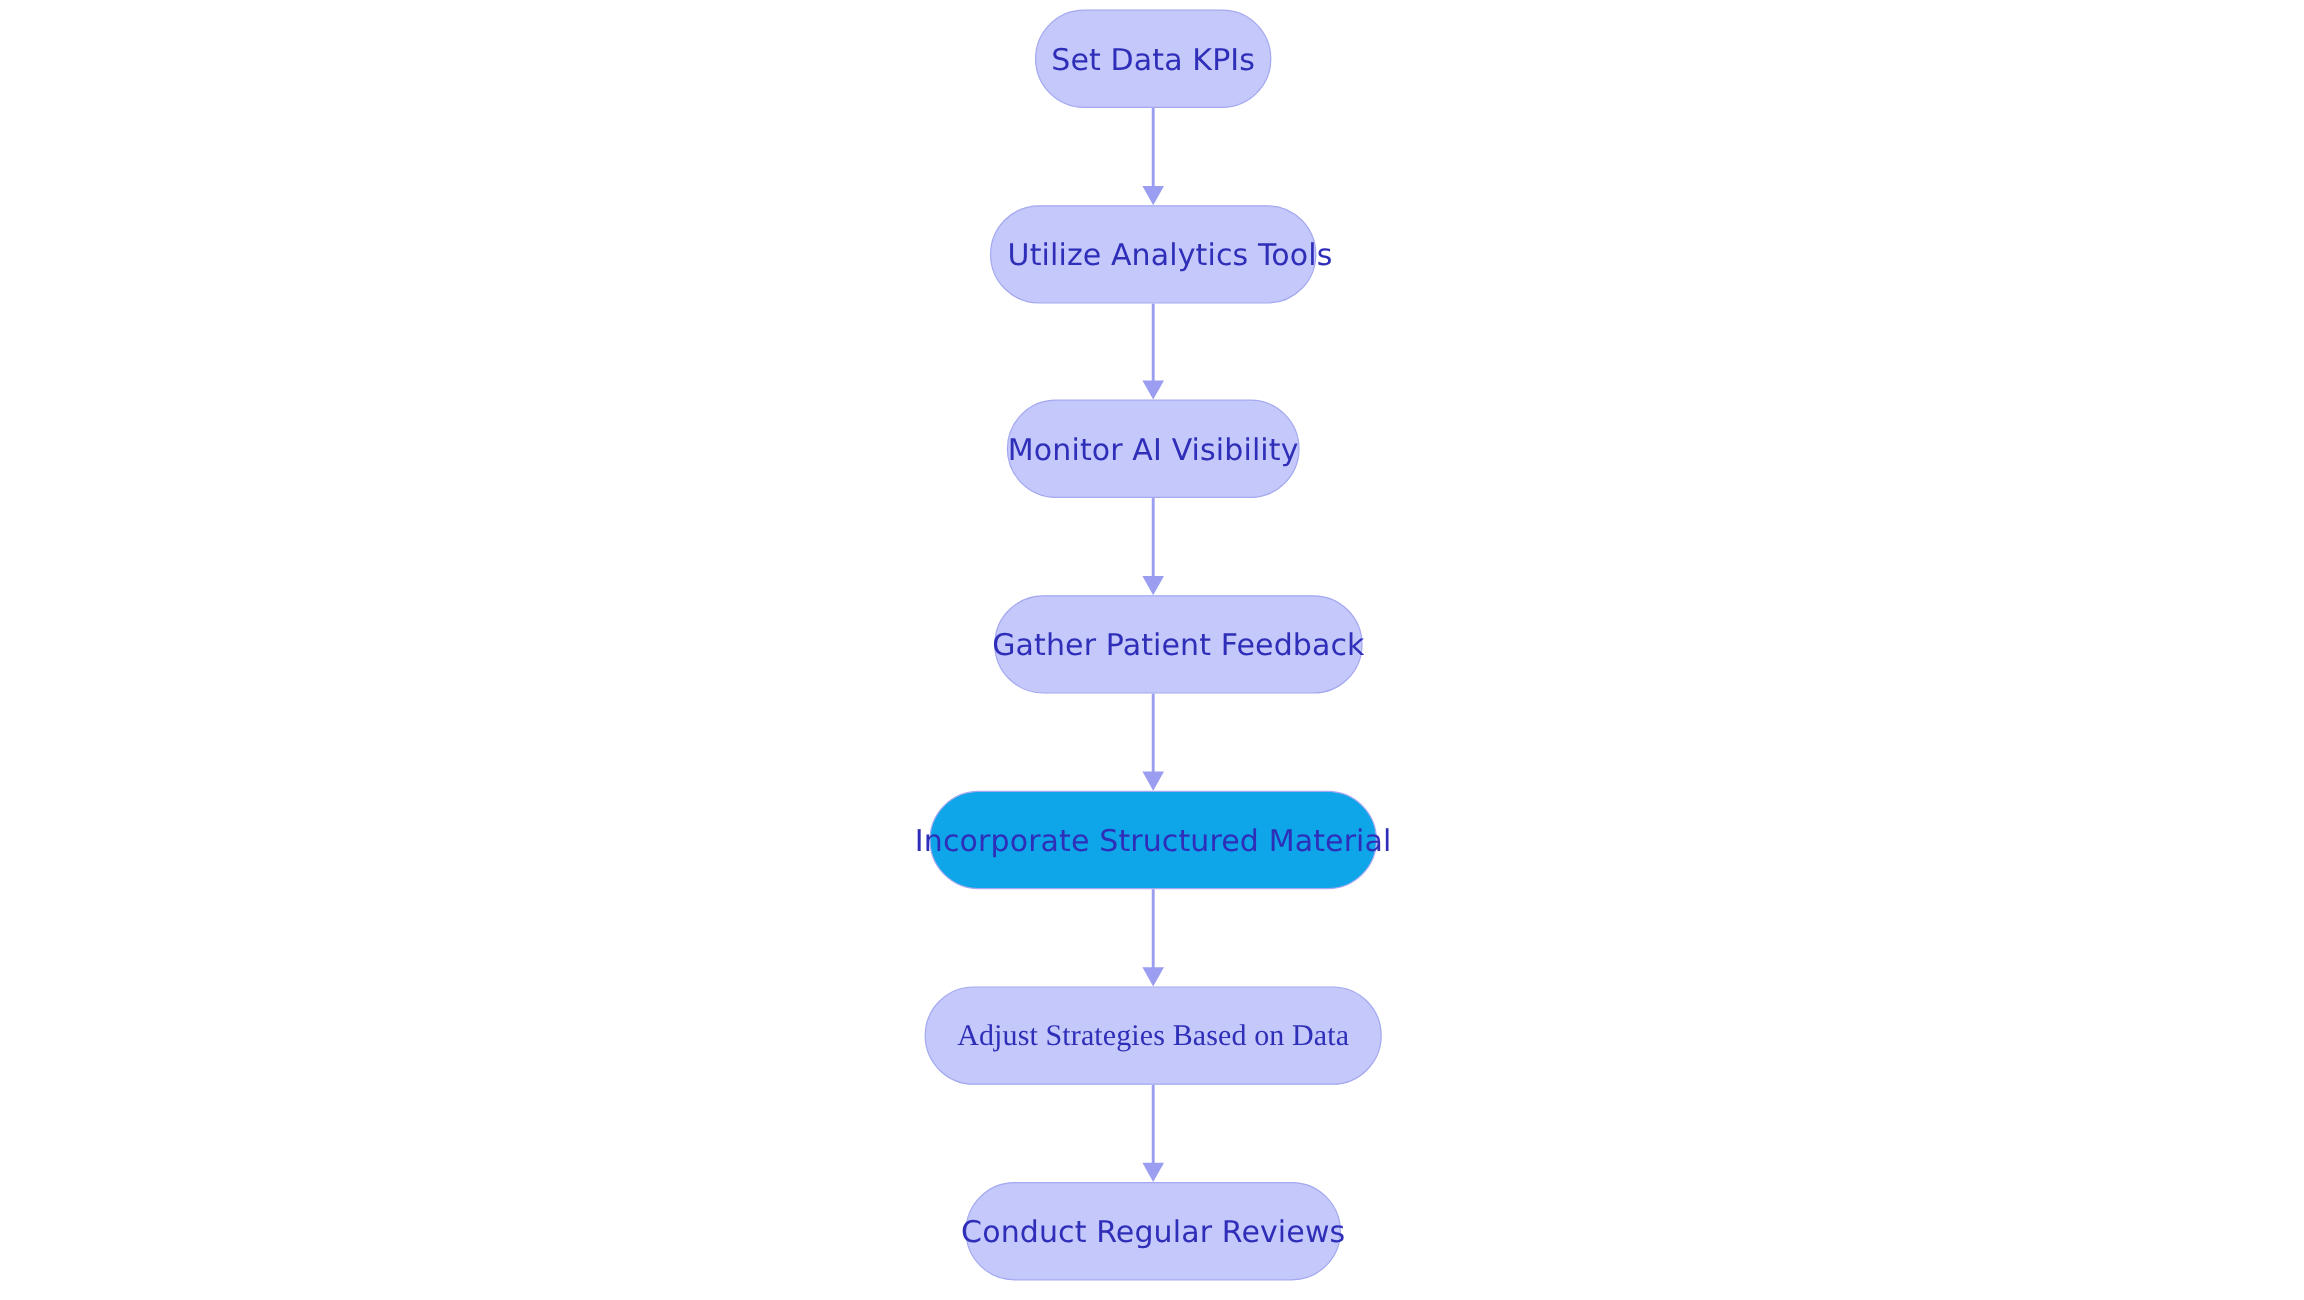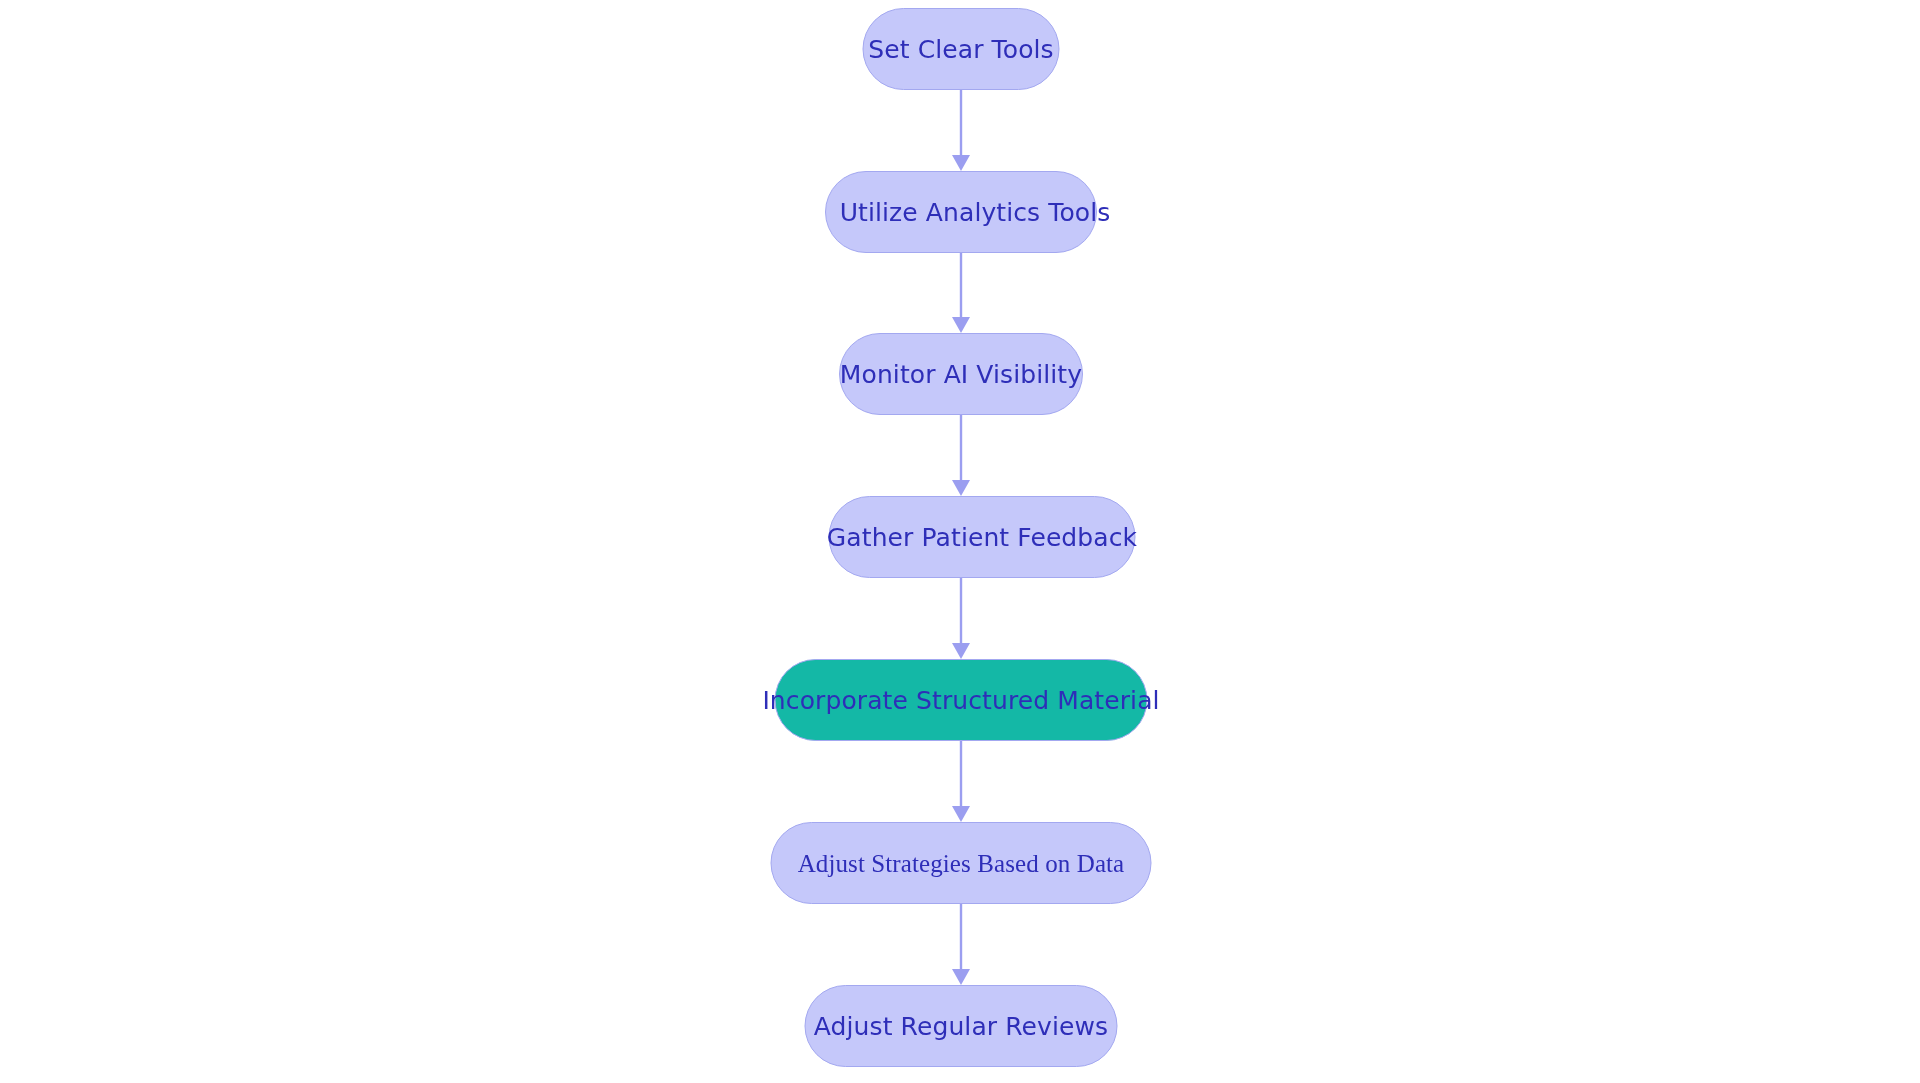--- a/index.html
+++ b/index.html
@@ -81,35 +81,35 @@
         </g>
         <g>
           <line x1="961" y1="904" x2="961" y2="971" stroke="#9b9ef0" stroke-width="2.4"></line>
           <polygon points="952,969 970,969 961,985" fill="#9b9ef0"></polygon>
         </g>
       </g>
   </svg>
 
   <div id="nodes-group">
       <div class="node" style="left: 961px; top: 8px; width: 197px; background: rgb(197, 200, 250); border-color: rgb(163, 168, 240);">
-        <span class="node-label" style="color: rgb(46, 46, 184);">Set Clear Tools</span>
+        <span class="node-label" style="color: rgb(46, 46, 184);">Set Data KPIs</span>
       </div>
       <div class="node" style="left: 961px; top: 171px; width: 272px; background: rgb(197, 200, 250); border-color: rgb(163, 168, 240);">
         <span class="node-label" style="color: rgb(46, 46, 184); margin-left: 28px;">Utilize Analytics Tools</span>
       </div>
       <div class="node" style="left: 961px; top: 333px; width: 244px; background: rgb(197, 200, 250); border-color: rgb(163, 168, 240); justify-content: center;">
         <span class="node-label" style="color: rgb(46, 46, 184);">Monitor AI Visibility</span>
       </div>
       <div class="node" style="left: 982px; top: 496px; width: 307px; background: rgb(197, 200, 250); border-color: rgb(163, 168, 240);">
         <span class="node-label" style="color: rgb(46, 46, 184);">Gather Patient Feedback</span>
       </div>
-      <div class="node" style="left: 961px; top: 659px; width: 373px; background: #14b8a6; border-color: rgb(163, 168, 240); text-align: center;">
+      <div class="node" style="left: 961px; top: 659px; width: 373px; background: #0ea5e9; border-color: rgb(163, 168, 240); text-align: center;">
         <span class="node-label" style="color: rgb(46, 46, 184);">Incorporate Structured Material</span>
       </div>
       <div class="node" style="left: 961px; top: 822px; width: 381px; background: rgb(197, 200, 250); border-color: rgb(163, 168, 240); font-family: Liberation Serif, serif;">
         <span class="node-label" style="color: rgb(46, 46, 184);">Adjust Strategies Based on Data</span>
       </div>
       <div class="node" style="left: 961px; top: 985px; width: 313px; background: rgb(197, 200, 250); border-color: rgb(163, 168, 240);">
-        <span class="node-label" style="color: rgb(46, 46, 184);">Adjust Regular Reviews</span>
+        <span class="node-label" style="color: rgb(46, 46, 184);">Conduct Regular Reviews</span>
       </div>
     </div>
 
 </div>
 
 </body></html>

